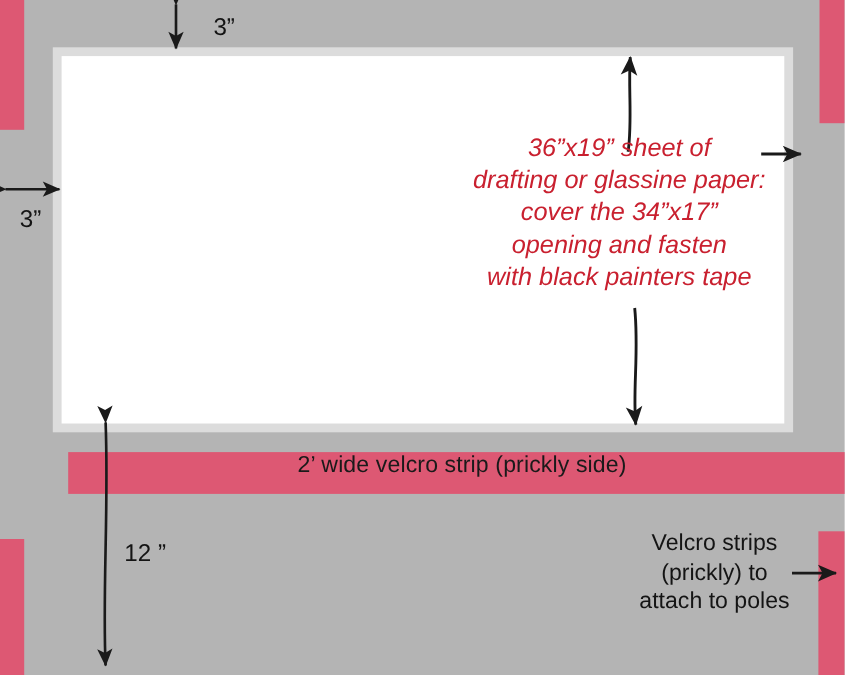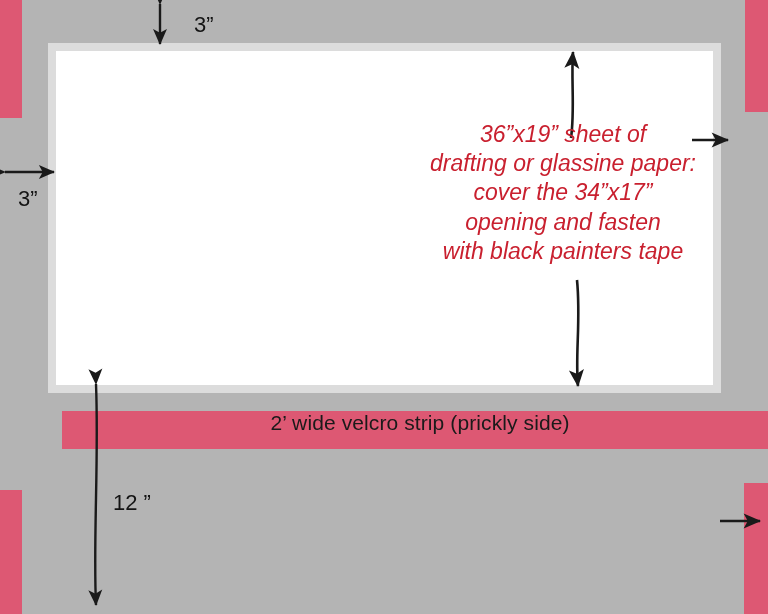--- a/index.html
+++ b/index.html
@@ -149,14 +149,17 @@
   <div class="dim-label dim-left">3”</div>
 
   <div class="dim-label dim-twelve">12 ”</div>
 
   <div class="ann ann-red">36”x19” sheet of
 drafting or glassine paper:
 cover the 34”x17”
 opening and fasten
 with black painters tape</div>
 
+  <div class="ann ann-dark">Velcro strips
+(prickly) to
+attach to poles</div>
 
 </div>
 
 </body></html>

